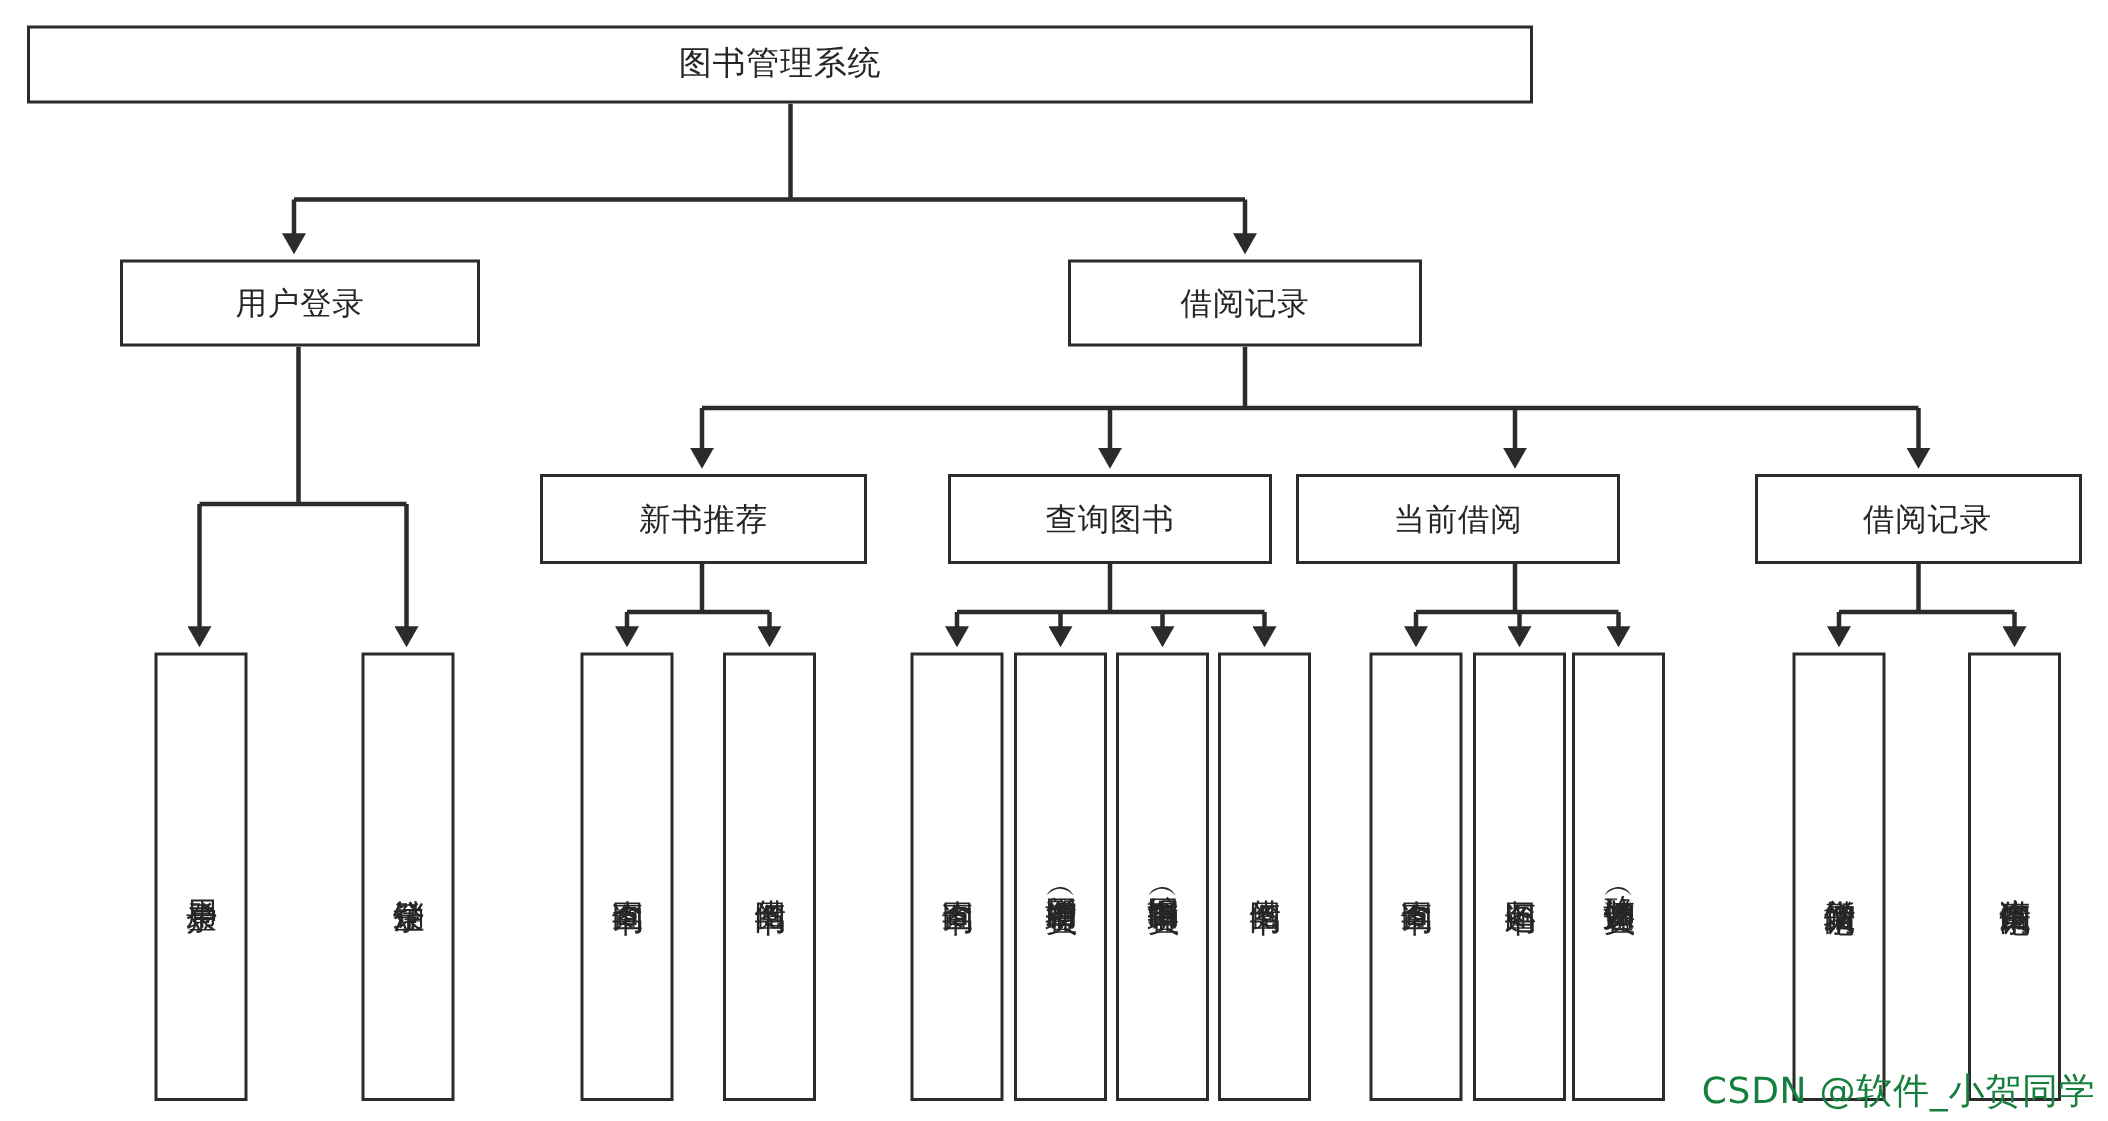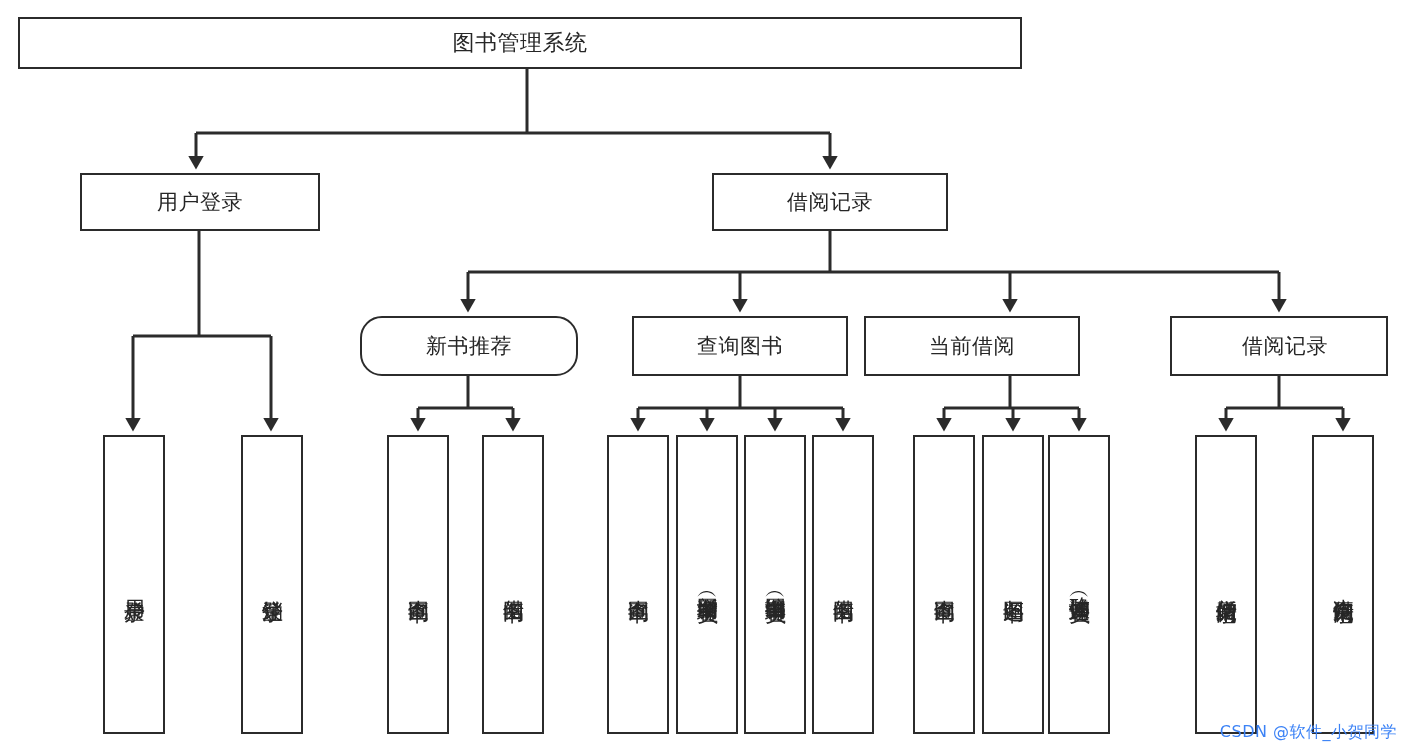--- a/index.html
+++ b/index.html
@@ -55,22 +55,22 @@
     display: block;
     white-space: nowrap;
   }
   .node.root {
     font-size: 22px;
   }
   .watermark {
     position: absolute;
     right: 8px;
     bottom: 4px;
-    font-size: 16px;
-    color: #3b82f6;
+    font-size: 24px;
+    color: #15803d;
     white-space: nowrap;
     letter-spacing: 0.5px;
   }
 </style>
 </head>
 <body>
 
 <div id="canvas">
 
   <svg class="wires" viewBox="0 0 1405 747" xmlns="http://www.w3.org/2000/svg">
@@ -130,21 +130,21 @@
     <span>图书管理系统</span>
   </div>
 
   <div class="node horiz" style="left:80px; top:173px; width:240px; height:58px;">
     <span>用户登录</span>
   </div>
   <div class="node horiz" style="left:712px; top:173px; width:236px; height:58px;">
     <span>借阅记录</span>
   </div>
 
-  <div class="node horiz" style="left:360px; top:316px; width:218px; height:60px;border-radius:22px;">
+  <div class="node horiz" style="left:360px; top:316px; width:218px; height:60px;">
     <span>新书推荐</span>
   </div>
   <div class="node horiz" style="left:632px; top:316px; width:216px; height:60px;">
     <span>查询图书</span>
   </div>
   <div class="node horiz" style="left:864px; top:316px; width:216px; height:60px;">
     <span>当前借阅</span>
   </div>
   <div class="node horiz" style="left:1170px; top:316px; width:218px; height:60px;padding-left:12px;">
     <span>借阅记录</span>

